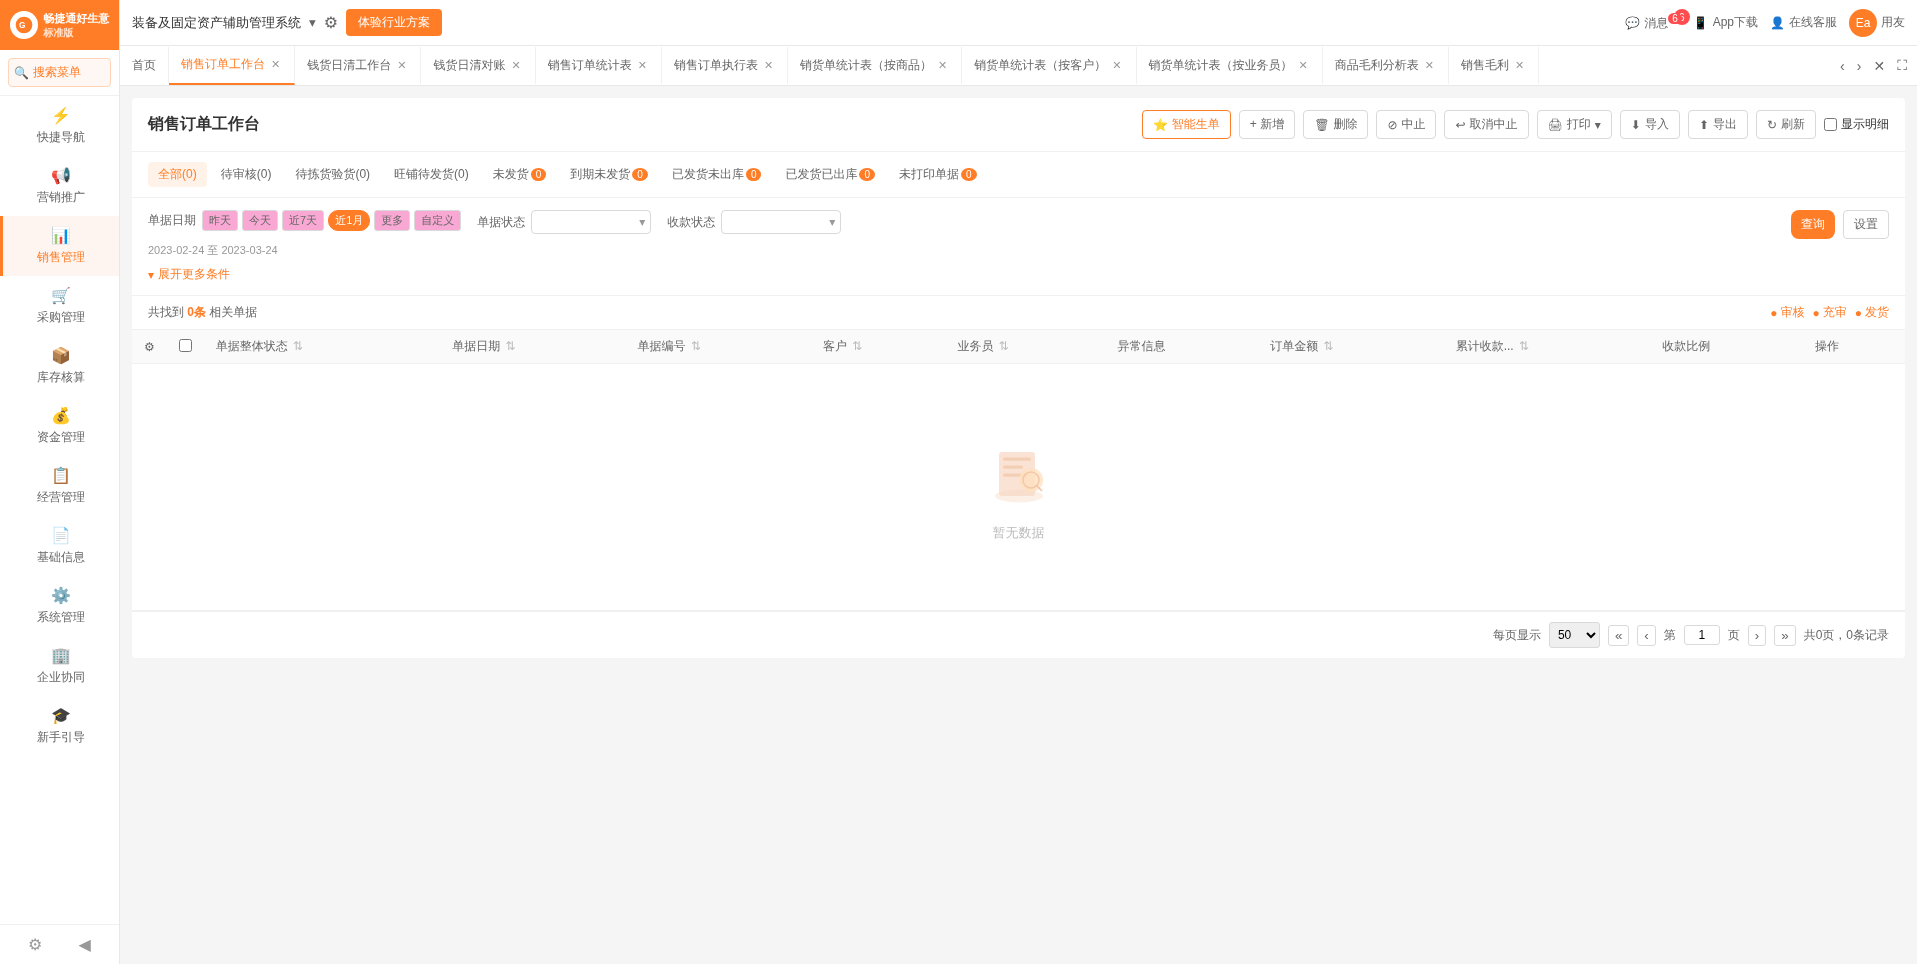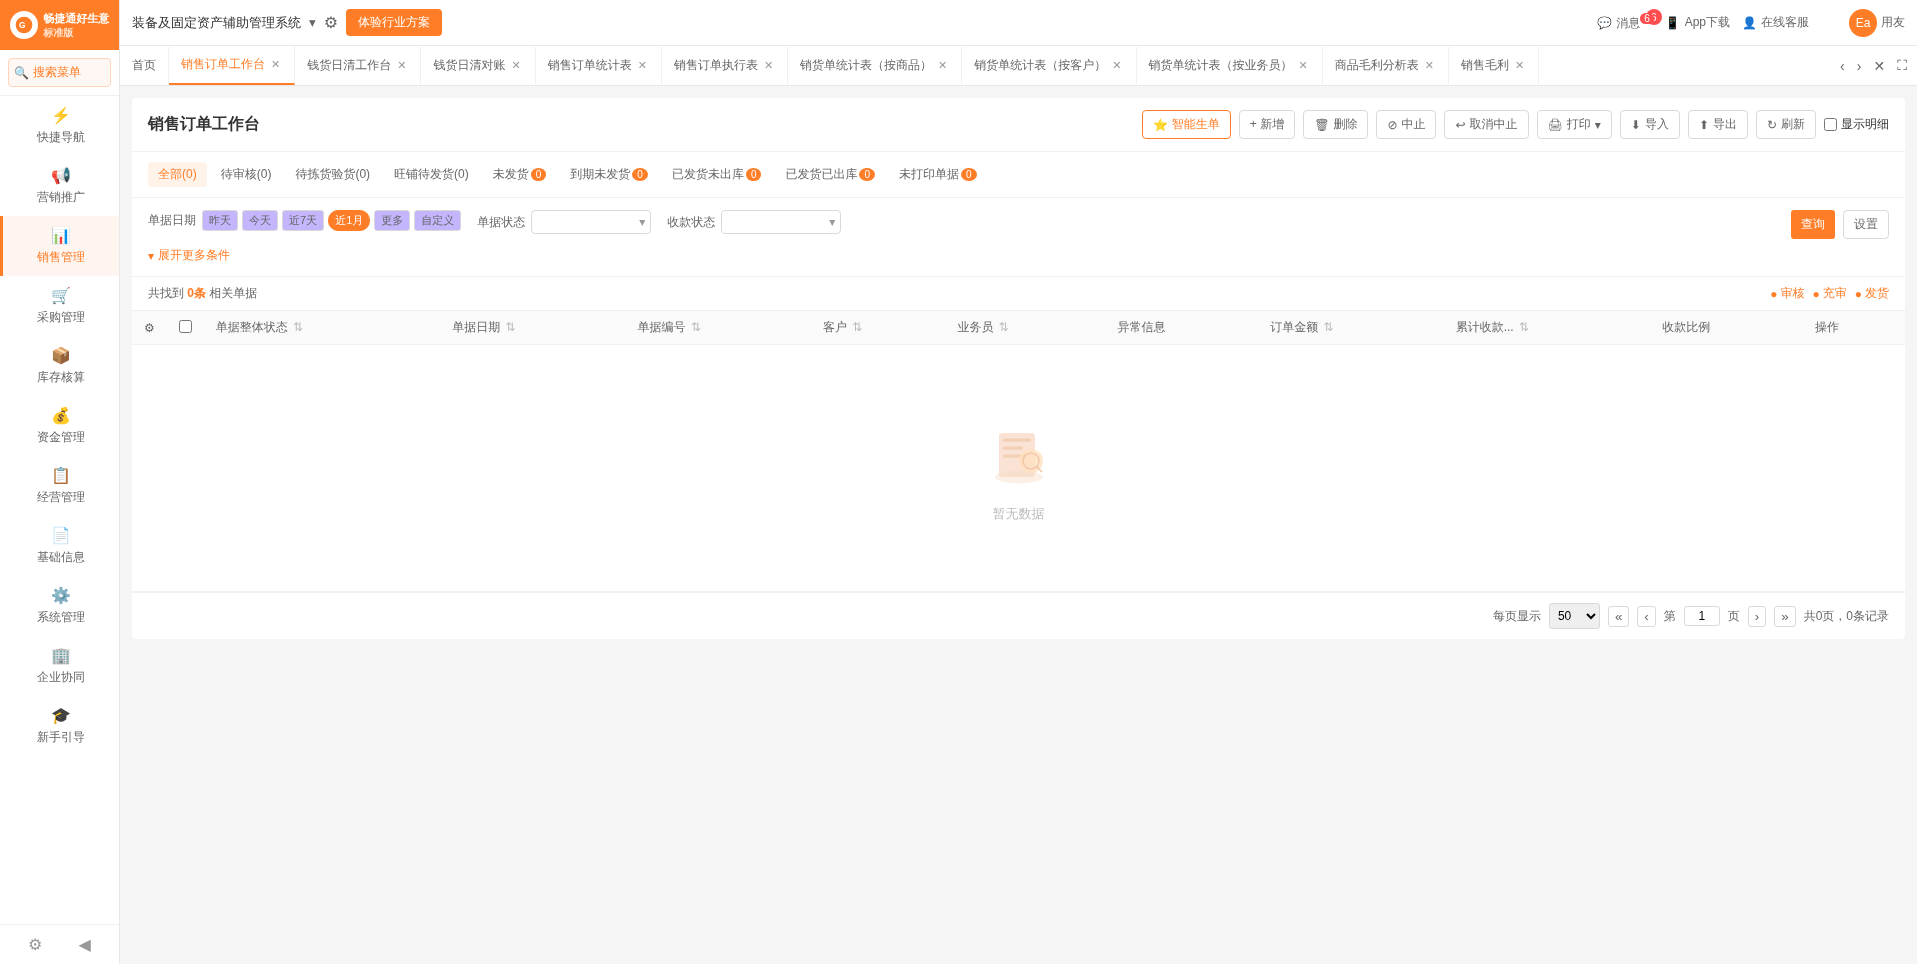--- a/index.html
+++ b/index.html
@@ -21,56 +21,56 @@
     
     .main { flex: 1; display: flex; flex-direction: column; overflow: hidden; }
 
     
     .topbar { height: 46px; background: #fff; display: flex; align-items: center; padding: 0 12px; border-bottom: 1px solid #e8e8e8; gap: 8px; }
     .topbar-dropdown { background: none; border: none; cursor: pointer; color: #666; }
     .topbar-settings { background: none; border: none; cursor: pointer; color: #666; font-size: 16px; }
     .topbar-solution-btn { background: #ff7d26; color: #fff; border: none; border-radius: 4px; padding: 5px 12px; cursor: pointer; font-size: 12px; }
     .topbar-right { display: flex; align-items: center; gap: 12px; margin-left: auto; }
     .topbar-right-item { display: flex; align-items: center; gap: 4px; color: #666; font-size: 12px; cursor: pointer; position: relative; }
-    .topbar-avatar { width: 28px; height: 28px; background: #ff7d26; border-radius: 50%; color: #fff; display: flex; align-items: center; justify-content: center; font-size: 12px; margin-left: 28px; }
+    .topbar-avatar { width: 28px; height: 28px; background: #ff7d26; border-radius: 50%; color: #fff; display: flex; align-items: center; justify-content: center; font-size: 12px; }
 
     
     .tabs-bar { background: #fff; border-bottom: 1px solid #e8e8e8; display: flex; align-items: center; overflow: hidden; }
     .tab { display: flex; align-items: center; padding: 10px 12px; cursor: pointer; color: #666; font-size: 12px; white-space: nowrap; border-right: 1px solid #f0f0f0; gap: 4px; flex-shrink: 0; }
     .tab.active { color: #ff7d26; border-bottom: 2px solid #ff7d26; background: #fff; }
     .tab.home { background: #fff; }
     .tab-close { background: none; border: none; color: #999; cursor: pointer; font-size: 11px; padding: 0 2px; }
     .tabs-controls { display: flex; align-items: center; margin-left: auto; gap: 4px; padding: 0 6px; flex-shrink: 0; }
     .tabs-ctrl-btn { background: none; border: none; cursor: pointer; color: #666; font-size: 14px; padding: 2px 4px; }
 
     
     .page-area { flex: 1; overflow: auto; padding: 12px; background: #f5f5f5; }
     .page-card { background: #fff; border-radius: 4px; }
 
     
     .page-header { display: flex; align-items: center; padding: 12px 16px; border-bottom: 1px solid #f0f0f0; }
     .page-title { font-size: 16px; font-weight: bold; color: #333; flex: 1; }
     .page-actions { display: flex; align-items: center; gap: 8px; }
     .btn-smart { background: #fff; border: 1px solid #ff7d26; color: #ff7d26; border-radius: 4px; padding: 5px 10px; cursor: pointer; font-size: 12px; display: flex; align-items: center; gap: 4px; }
-    .btn-primary { background: #ff7d26; color: #fff; border: none; border-radius: 3px; padding: 5px 10px; cursor: pointer; font-size: 12px; display: flex; align-items: center; gap: 4px; }
+    .btn-primary { background: #ff7d26; color: #fff; border: none; border-radius: 8px; padding: 5px 10px; cursor: pointer; font-size: 12px; display: flex; align-items: center; gap: 4px; }
     .btn-default { background: #fff; border: 1px solid #d9d9d9; color: #666; border-radius: 4px; padding: 5px 10px; cursor: pointer; font-size: 12px; display: flex; align-items: center; gap: 4px; }
 
     
     .sub-tabs { display: flex; padding: 10px 16px; border-bottom: 1px solid #f0f0f0; gap: 4px; flex-wrap: wrap; }
     .sub-tab { padding: 4px 10px; border-radius: 4px; cursor: pointer; color: #666; font-size: 12px; }
     .sub-tab.active { background: #fff2e8; color: #ff7d26; }
     .sub-tab-badge-orange { background: #ff7d26; color: #fff; border-radius: 50%; padding: 1px 5px; font-size: 10px; margin-left: 2px; }
 
     
     .filter-area { padding: 12px 16px; border-bottom: 1px solid #f0f0f0; }
     .filter-row { display: flex; align-items: flex-start; gap: 16px; flex-wrap: wrap; }
     .filter-item { display: flex; align-items: center; gap: 6px; font-size: 12px; color: #666; }
     .filter-label { white-space: nowrap; }
     .filter-date-options { display: flex; gap: 4px; }
-    .filter-date-btn { padding: 2px 6px; border: 1px solid #d9d9d9; border-radius: 3px; cursor: pointer; background: #c4b5fd; font-size: 11px; color: #666; }
+    .filter-date-btn { padding: 2px 6px; border: 1px solid #d9d9d9; border-radius: 3px; cursor: pointer; background: #f9a8d4; font-size: 11px; color: #666; }
     .filter-date-btn.active { background: #ff7d26; color: #fff; border-color: #ff7d26; border-radius: 10px; text-align: right; }
     .filter-select { border: 1px solid #d9d9d9; border-radius: 4px; padding: 4px 24px 4px 8px; font-size: 12px; color: #666; background: #fff; appearance: none; min-width: 120px; cursor: pointer; }
     .filter-select-wrap { position: relative; }
     .filter-select-wrap::after { content: '▾'; position: absolute; right: 6px; top: 50%; transform: translateY(-50%); color: #999; pointer-events: none; }
     .expand-btn { display: flex; align-items: center; gap: 4px; color: #ff7d26; cursor: pointer; font-size: 12px; margin-top: 8px; }
 
     
     .data-toolbar { display: flex; align-items: center; padding: 8px 16px; border-bottom: 1px solid #f0f0f0; justify-content: space-between; }
     .data-count { font-size: 12px; color: #666; }
     .data-count span { color: #ff7d26; font-weight: bold; }
@@ -374,20 +374,21 @@
               <select class="filter-select">
                 <option value="收款状态"></option>
               </select>
             </div>
           </div>
           <div style="margin-left:auto;display:flex;gap:8px;">
             <button class="btn-primary">查询</button>
             <button class="btn-default">设置</button>
           </div>
         </div>
+        <div style="margin-top:4px;font-size:11px;color:#999;">2023-02-24 至 2023-03-24</div>
         <div class="expand-btn">
           <span>▾</span>
           <span>展开更多条件</span>
         </div>
       </div>
 
       <div class="data-toolbar">
         <div class="data-count">
           共找到 <span>0条</span> 相关单据
         </div>

